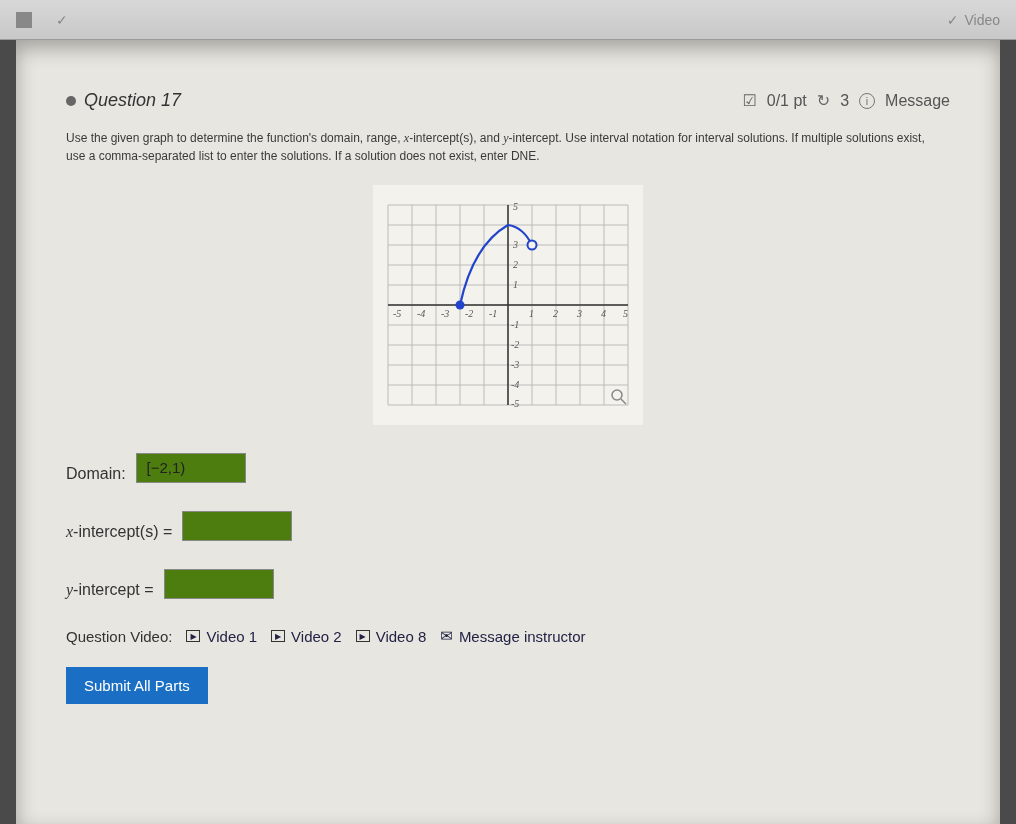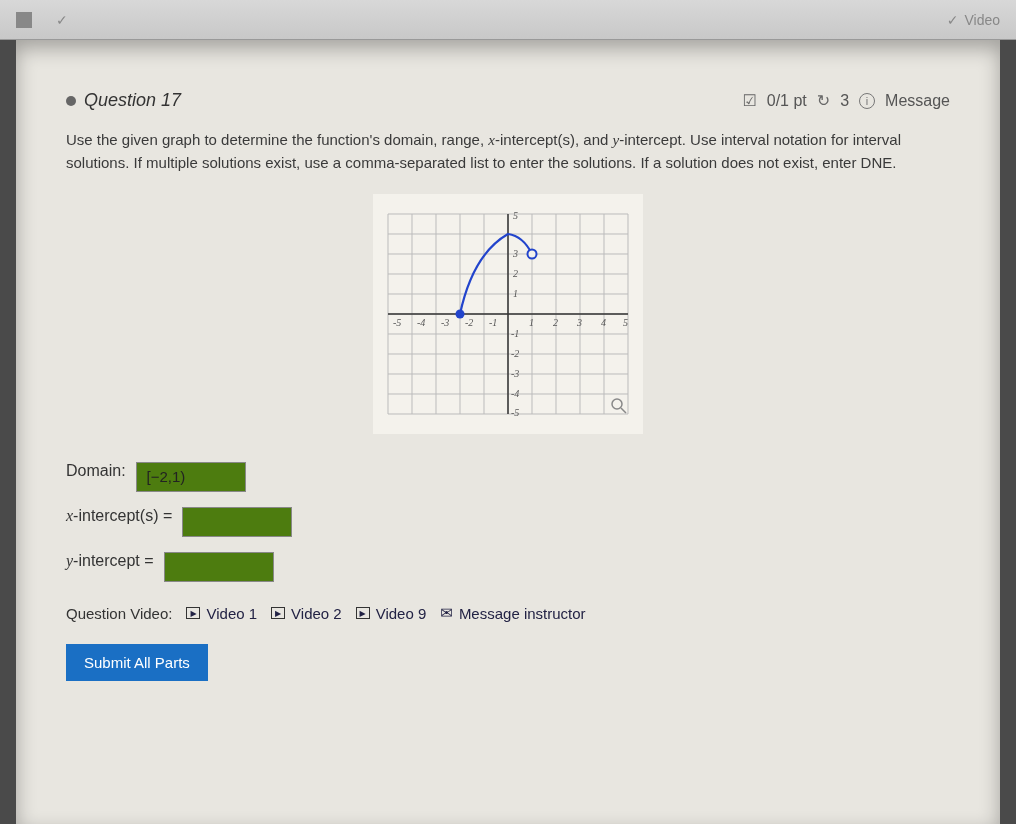--- a/index.html
+++ b/index.html
@@ -37,28 +37,28 @@
     display:flex; align-items:center; justify-content:space-between;
     margin-bottom: 18px;
   }
   .qheader .left { display:flex; align-items:center; gap:8px; color:#333; font-size:18px;font-style:italic;}
   .dot { width:10px; height:10px; border-radius:50%; background:#666; }
   .qheader .right { color:#555; font-size:16px; display:flex; align-items:center; gap:10px;}
   .icon-check::before { content:"☑"; color:#666; }
   .icon-retry::before { content:"↻"; color:#666; }
   .icon-info { display:inline-flex; width:16px; height:16px; border:1.5px solid #777; border-radius:50%; align-items:center; justify-content:center; font-size:11px; color:#777;}
   .prompt {
-    color:#3a3a3a; font-size:15px; line-height:1.5; margin-bottom:20px;
+    color:#3a3a3a; font-size:12px; line-height:1.5; margin-bottom:20px;
     max-width: 870px;
   }
   .prompt .mathi { font-style: italic; font-family: Georgia, serif;}
   .chart-wrap { display:flex; justify-content:center; margin: 8px 0 28px 0;}
   svg.chart { background:#f4f2ec; }
   .field-row {
-    display:flex; align-items:flex-start; gap:10px; margin: 15px 0;
+    display:flex; align-items:flex-end; gap:10px; margin: 28px 0;
     color:#333; font-size:16px;
   }
   .field-row .mathi { font-style: italic; font-family: Georgia, serif;}
   .tbox {
     border:1px solid #888; background:#4d7c0f; padding:5px 10px; min-width:110px; min-height:30px;
     font-size:15px; color:#222; outline:none;
   }
   .tbox.empty { min-width:110px; }
   .help-row { margin-top: 22px; color:#333; font-size:15px; display:flex; align-items:center; gap:14px; flex-wrap:wrap;}
   .vidlink { color:#224; display:inline-flex; align-items:center; gap:6px;}
@@ -191,21 +191,21 @@
     <span class="vidlink">
         <span class="play-icon">▶</span>
         <span>Video 1</span>
       </span>
     <span class="vidlink">
         <span class="play-icon">▶</span>
         <span>Video 2</span>
       </span>
     <span class="vidlink">
         <span class="play-icon">▶</span>
-        <span>Video 9</span>
+        <span>Video 8</span>
       </span>
     <span class="vidlink">
         <span class="mail-icon"></span>
         <span>Message instructor</span>
       </span>
   </div>
 
   <button class="submit-btn">Submit All Parts</button>
 
 </div>

